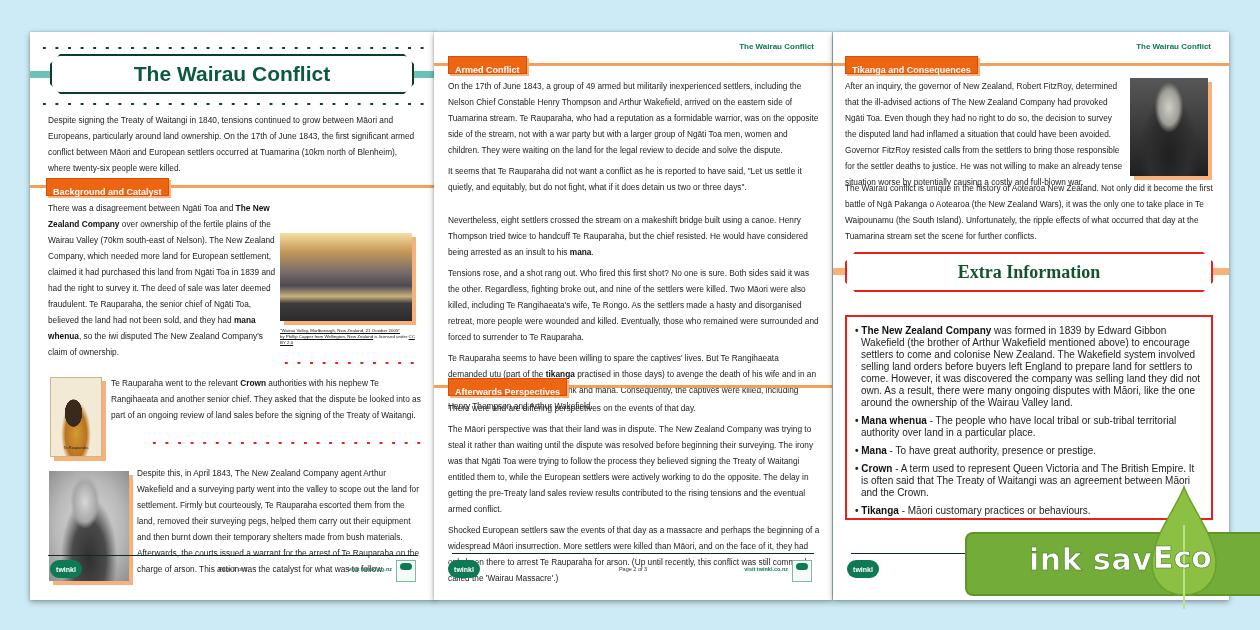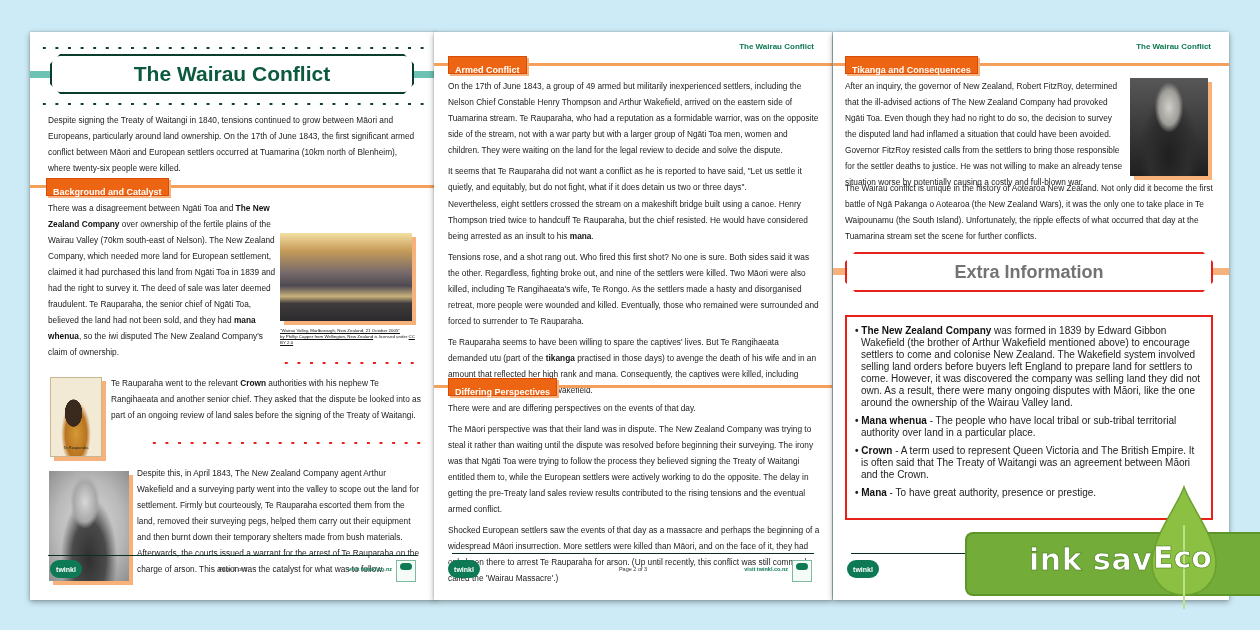--- a/index.html
+++ b/index.html
@@ -124,22 +124,23 @@
     position: absolute; left: 12px; top: 283px; width: 368px; height: 205px;
     border: 2px solid #e8201a; background: #fff;
   }
   .extra-title-wrap {
     position: absolute; left: 12px; top: 220px; width: 368px; height: 40px;
   }
   .extra-title {
     position: absolute; left: 0; top: 0; width: 368px; height: 40px;
     border: 2px solid #e8201a; background: #fff;
     display: flex; align-items: center; justify-content: center;
-    font-size: 18px; font-weight: bold; color: #737373;
+    font-size: 18px; font-weight: bold; color: #14532d;
     clip-path: polygon(10px 0, calc(100% - 10px) 0, 100% 10px, 100% calc(100% - 10px), calc(100% - 10px) 100%, 10px 100%, 0 calc(100% - 10px), 0 10px);
+    font-family: Liberation Serif, serif;
   }
   .peach-bar { position: absolute; height: 7px; background: #f7b17a; }
 
   ul.extra-list { list-style: none; padding: 8px 8px 0 8px; }
   ul.extra-list li { font-size: 10px; line-height: 12px; margin-bottom: 6px; padding-left: 6px; text-indent: -6px; }
   ul.extra-list li::before { content: "• "; font-weight: bold; }
 
   .eco-banner {
     position: absolute; left: 965px; top: 532px; width: 295px; height: 64px;
     background: #74ac3a; border: 2px solid #5e9528; border-right: none;
@@ -205,29 +206,29 @@
 </div>
 
 <div class="page" id="page2">
   <div class="running-title">The Wairau Conflict</div>
   <div class="sec-head" style="top:24px;">
     <div class="line"></div>
     <div class="label" style="left:14px;">Armed Conflict</div>
   </div>
   <div style="position:absolute; left:14px; top:46px; width:372px;">
     <p class="body" style="margin-bottom:5px;">On the 17th of June 1843, a group of 49 armed but militarily inexperienced settlers, including the Nelson Chief Constable Henry Thompson and Arthur Wakefield, arrived on the eastern side of Tuamarina stream. Te Rauparaha, who had a reputation as a formidable warrior, was on the opposite side of the stream, not with a war party but with a larger group of Ngāti Toa men, women and children. They were waiting on the land for the legal review to decide and solve the dispute.</p>
-    <p class="body" style="margin-bottom:1px;">It seems that Te Rauparaha did not want a conflict as he is reported to have said, "Let us settle it quietly, and equitably, but do not fight, what if it does detain us two or three days".</p>
+    <p class="body" style="margin-bottom:17px;">It seems that Te Rauparaha did not want a conflict as he is reported to have said, "Let us settle it quietly, and equitably, but do not fight, what if it does detain us two or three days".</p>
     <p class="body" style="margin-bottom:5px;"><span>Nevertheless, eight settlers crossed the stream on a makeshift bridge built using a canoe. Henry Thompson tried twice to handcuff Te Rauparaha, but the chief resisted. He would have considered being arrested as an insult to his </span><b>mana</b><span>.</span></p>
     <p class="body" style="margin-bottom:5px;">Tensions rose, and a shot rang out. Who fired this first shot? No one is sure. Both sides said it was the other. Regardless, fighting broke out, and nine of the settlers were killed. Two Māori were also killed, including Te Rangihaeata's wife, Te Rongo. As the settlers made a hasty and disorganised retreat, more people were wounded and killed. Eventually, those who remained were surrounded and forced to surrender to Te Rauparaha.</p>
     <p class="body"><span>Te Rauparaha seems to have been willing to spare the captives' lives. But Te Rangihaeata demanded utu (part of the </span><b>tikanga</b><span> practised in those days) to avenge the death of his wife and in an amount that reflected her high rank and mana. Consequently, the captives were killed, including Henry Thompson and Arthur Wakefield.</span></p>
   </div>
 
   <div class="sec-head" style="top:346px;">
     <div class="line"></div>
-    <div class="label" style="left:14px;">Differing Perspectives</div>
+    <div class="label" style="left:14px;">Afterwards Perspectives</div>
   </div>
   <div style="position:absolute; left:14px; top:368px; width:372px;">
     <p class="body" style="margin-bottom:5px;">There were and are differing perspectives on the events of that day.</p>
     <p class="body" style="margin-bottom:5px;">The Māori perspective was that their land was in dispute. The New Zealand Company was trying to steal it rather than waiting until the dispute was resolved before beginning their surveying. The irony was that Ngāti Toa were trying to follow the process they believed signing the Treaty of Waitangi entitled them to, while the European settlers were actively working to do the opposite. The delay in getting the pre-Treaty land sales review results contributed to the rising tensions and the eventual armed conflict.</p>
     <p class="body">Shocked European settlers saw the events of that day as a massacre and perhaps the beginning of a widespread Māori insurrection. More settlers were killed than Māori, and on the face of it, they had only been there to arrest Te Rauparaha for arson. (Up until recently, this conflict was still commonly called the 'Wairau Massacre'.)</p>
   </div>
 
   <div class="footer-line"></div>
   <div class="twinkl-logo" style="left:14px;">twinkl</div>
   <div class="page-num">Page 2 of 3</div>
@@ -244,22 +245,23 @@
   <p class="body" style="position:absolute; left:12px; top:46px; width:280px;">After an inquiry, the governor of New Zealand, Robert FitzRoy, determined that the ill-advised actions of The New Zealand Company had provoked Ngāti Toa. Even though they had no right to do so, the decision to survey the disputed land had inflamed a situation that could have been avoided. Governor FitzRoy resisted calls from the settlers to bring those responsible for the settler deaths to justice. He was not willing to make an already tense situation worse by potentially causing a costly and full-blown war.</p>
   <div class="photo fitzroy" style="left:297px; top:46px; width:78px; height:98px;"></div>
   <p class="body" style="position:absolute; left:12px; top:148px; width:370px;">The Wairau conflict is unique in the history of Aotearoa New Zealand. Not only did it become the first battle of Ngā Pakanga o Aotearoa (the New Zealand Wars), it was the only one to take place in Te Waipounamu (the South Island). Unfortunately, the ripple effects of what occurred that day at the Tuamarina stream set the scene for further conflicts.</p>
 
   <div class="peach-bar" style="left:0; width:14px; top:236px;"></div>
   <div class="peach-bar" style="right:0; width:16px; top:236px;"></div>
   <div class="extra-box">
     <ul class="extra-list">
       <li><b>The New Zealand Company</b><span> was formed in 1839 by Edward Gibbon Wakefield (the brother of Arthur Wakefield mentioned above) to encourage settlers to come and colonise New Zealand. The Wakefield system involved selling land orders before buyers left England to prepare land for settlers to come. However, it was discovered the company was selling land they did not own. As a result, there were many ongoing disputes with Māori, like the one around the ownership of the Wairau Valley land.</span></li>
       <li><b>Mana whenua</b><span> - The people who have local tribal or sub-tribal territorial authority over land in a particular place.</span></li>
+      <li><b>Mana</b><span> - To have great authority, presence or prestige.</span></li>
       <li><b>Crown</b><span> - A term used to represent Queen Victoria and The British Empire. It is often said that The Treaty of Waitangi was an agreement between Māori and the Crown.</span></li>
-      <li><b>Mana</b><span> - To have great authority, presence or prestige.</span></li>
+      <li><b>Tikanga</b><span> - Māori customary practices or behaviours.</span></li>
     </ul>
   </div>
   <div class="extra-title-wrap">
     <div class="extra-title">Extra Information</div>
   </div>
 
   <div class="footer-line"></div>
   <div class="twinkl-logo" style="left:14px;">twinkl</div>
 </div>
 

